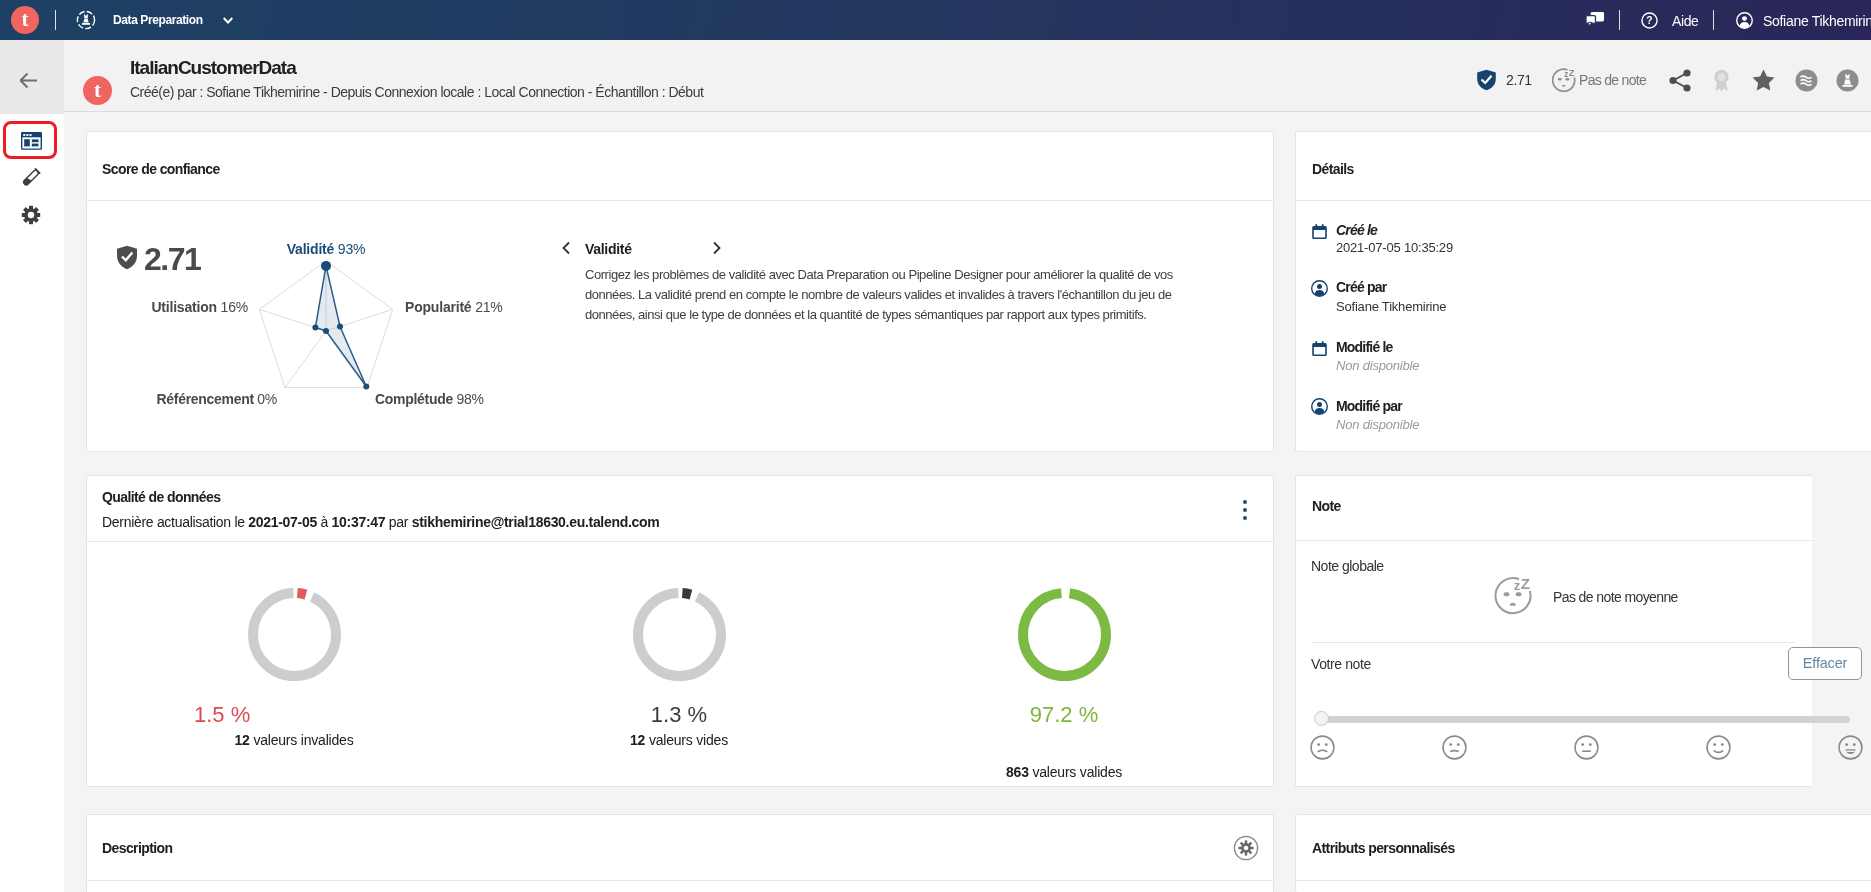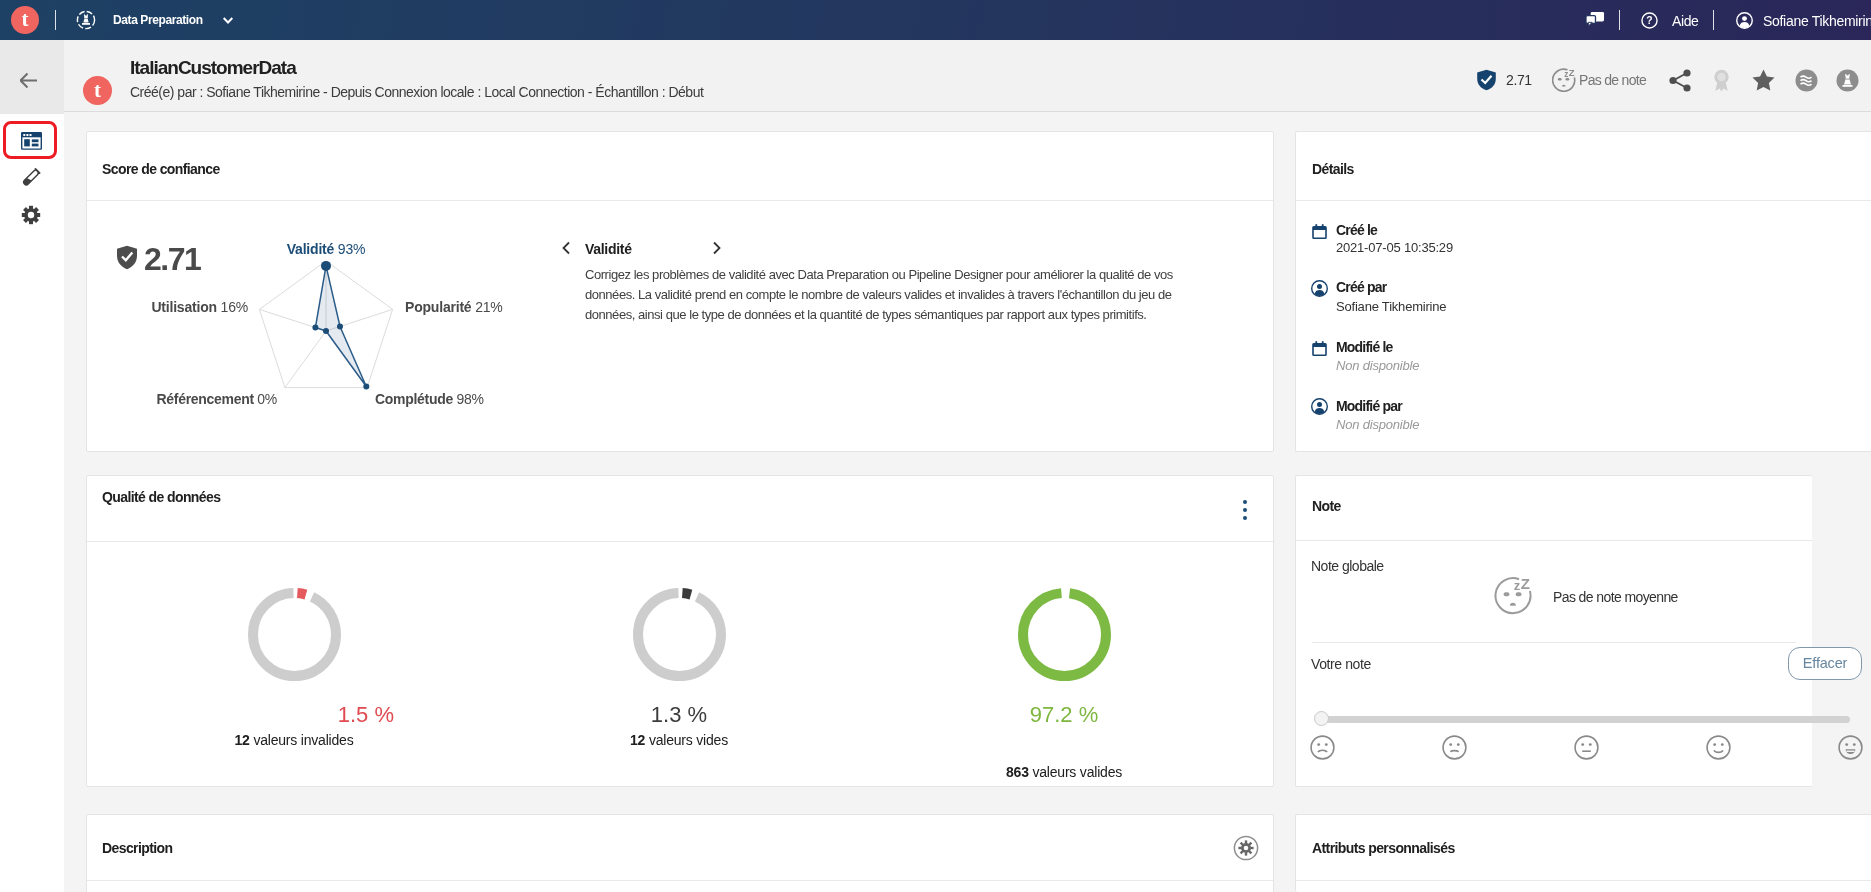--- a/index.html
+++ b/index.html
@@ -186,58 +186,59 @@
   </svg>
 <div class="abs" style="left:585px;top:265px;font-size:13px;color:#404040;line-height:20px;white-space:nowrap;letter-spacing:-0.45px;">
 Corrigez les problèmes de validité avec Data Preparation ou Pipeline Designer pour améliorer la qualité de vos<br>
 données. La validité prend en compte le nombre de valeurs valides et invalides à travers l'échantillon du jeu de<br>
 données, ainsi que le type de données et la quantité de types sémantiques par rapport aux types primitifs.
 </div>
 
 <div class="card" style="left:86px;top:475px;width:1188px;height:312px;">
   <div class="card-hdr" style="height:66px;"></div>
   <div class="abs ct" style="left:15px;top:13px;">Qualité de données</div>
+  <div class="abs" style="left:15px;top:38px;font-size:14px;color:#202020;letter-spacing:-0.3px;">Dernière actualisation le <span class="b">2021-07-05</span> à <span class="b">10:37:47</span> par <span class="b">stikhemirine@trial18630.eu.talend.com</span></div>
   <div class="abs" style="left:1156px;top:24px;width:4px;height:4px;border-radius:50%;background:#1c4d77;box-shadow:0 8px 0 #1c4d77, 0 16px 0 #1c4d77;"></div>
 </div>
 
 <svg class="abs" style="left:247px;top:587px;" width="95" height="95" viewBox="0 0 95 95">
   <g transform="rotate(-90 47.5 47.5)">
     <circle cx="47.5" cy="47.5" r="41.5" fill="none" stroke="#cdcdcd" stroke-width="10" stroke-dasharray="241.2 19.6" stroke-dashoffset="-18.1"></circle>
     <circle cx="47.5" cy="47.5" r="41.5" fill="none" stroke="#e45a5e" stroke-width="10" stroke-dasharray="8.7 252.1" stroke-dashoffset="-2.9"></circle>
   </g>
 </svg>
 <svg class="abs" style="left:632px;top:587px;" width="95" height="95" viewBox="0 0 95 95">
   <g transform="rotate(-90 47.5 47.5)">
     <circle cx="47.5" cy="47.5" r="41.5" fill="none" stroke="#cdcdcd" stroke-width="10" stroke-dasharray="241.2 19.6" stroke-dashoffset="-18.1"></circle>
     <circle cx="47.5" cy="47.5" r="41.5" fill="none" stroke="#3a3a3a" stroke-width="10" stroke-dasharray="8.7 252.1" stroke-dashoffset="-2.9"></circle>
   </g>
 </svg>
 <svg class="abs" style="left:1017px;top:587px;" width="95" height="95" viewBox="0 0 95 95">
   <g transform="rotate(-90 47.5 47.5)">
     <circle cx="47.5" cy="47.5" r="41.5" fill="none" stroke="#7cba43" stroke-width="10" stroke-dasharray="252.1 8.7" stroke-dashoffset="-5.1"></circle>
   </g>
 </svg>
-<div class="abs" style="left:194px;top:702px;width:200px;text-align:right;font-size:22px;color:#df4a50;">1.5 %</div>
+<div class="abs" style="left:194px;top:702px;width:200px;text-align:left;font-size:22px;color:#df4a50;">1.5 %</div>
 <div class="abs" style="left:194px;top:732px;width:200px;text-align:center;font-size:14px;color:#202020;letter-spacing:-0.2px;"><span class="b">12</span> valeurs invalides</div>
 <div class="abs" style="left:579px;top:702px;width:200px;text-align:center;font-size:22px;color:#3c3c3c;">1.3 %</div>
 <div class="abs" style="left:579px;top:732px;width:200px;text-align:center;font-size:14px;color:#202020;letter-spacing:-0.2px;"><span class="b">12</span> valeurs vides</div>
 <div class="abs" style="left:964px;top:702px;width:200px;text-align:center;font-size:22px;color:#7eb73f;">97.2 %</div>
 <div class="abs" style="left:964px;top:732px;width:200px;text-align:center;font-size:14px;color:#202020;letter-spacing:-0.2px;margin-top:32px;"><span class="b">863</span> valeurs valides</div>
 
 <div class="card" style="left:1295px;top:131px;width:577px;height:321px;border-right:none;">
   <div class="card-hdr" style="height:69px;"></div>
   <div class="abs ct" style="left:16px;top:29px;">Détails</div>
 </div>
 <svg class="abs" style="left:1312px;top:224px;" width="15" height="15" viewBox="0 0 15 15">
   <rect x="1" y="2.8" width="13" height="11.4" rx="0.8" fill="none" stroke="#16426e" stroke-width="1.6"></rect>
   <rect x="1" y="2.8" width="13" height="3.2" fill="#16426e"></rect>
   <rect x="3.4" y="0.2" width="1.8" height="2.6" fill="#16426e"></rect>
   <rect x="9.8" y="0.2" width="1.8" height="2.6" fill="#16426e"></rect>
 </svg>
-<div class="abs" style="left:1336px;top:222px;font-size:14px;font-weight:bold;color:#202020;letter-spacing:-0.8px;">Créé le</div>
+<div class="abs" style="left:1336px;top:222px;font-size:14px;font-weight:bold;color:#202020;letter-spacing:-0.8px;font-style:italic;">Créé le</div>
 <div class="abs" style="left:1336px;top:240px;font-size:13px;color:#333;letter-spacing:-0.2px;">2021-07-05 10:35:29</div>
 <svg class="abs" style="left:1311px;top:280px;" width="17" height="17" viewBox="0 0 17 17">
   <circle cx="8.5" cy="8.5" r="7.8" fill="none" stroke="#16426e" stroke-width="1.4"></circle>
   <circle cx="8.5" cy="6.6" r="2.5" fill="#16426e"></circle>
   <path d="M3.6 13.8 C4.4 11 6.3 10 8.5 10 C10.7 10 12.6 11 13.4 13.8 C12.1 15.1 10.4 15.9 8.5 15.9 C6.6 15.9 4.9 15.1 3.6 13.8 Z" fill="#16426e"></path>
 </svg>
 <div class="abs" style="left:1336px;top:279px;font-size:14px;font-weight:bold;color:#202020;letter-spacing:-0.8px;">Créé par</div>
 <div class="abs" style="left:1336px;top:299px;font-size:13px;color:#333;letter-spacing:-0.2px;">Sofiane Tikhemirine</div>
 <svg class="abs" style="left:1312px;top:341px;" width="15" height="15" viewBox="0 0 15 15">
   <rect x="1" y="2.8" width="13" height="11.4" rx="0.8" fill="none" stroke="#16426e" stroke-width="1.6"></rect>
@@ -264,21 +265,21 @@
 <svg class="abs" style="left:1494px;top:576px;" width="39" height="39" viewBox="0 0 39 39">
   <path d="M35.9 15.1 A17.5 17.5 0 1 1 25 3.2" fill="none" stroke="#9b9b9b" stroke-width="2"></path>
   <rect x="9.6" y="16.2" width="5.8" height="4" rx="2" fill="#9b9b9b"></rect>
   <rect x="21.7" y="16.2" width="5.8" height="4" rx="2" fill="#9b9b9b"></rect>
   <path d="M15.9 29.7 A3 3 0 0 1 21.9 29.7 Z" fill="#9b9b9b"></path>
   <text x="19.7" y="14.3" fill="#9b9b9b" font-size="13" font-weight="bold" font-family="Liberation Sans">z</text>
   <text x="26.7" y="12.8" fill="#9b9b9b" font-size="15" font-weight="bold" font-family="Liberation Sans">Z</text>
 </svg>
 <div class="abs" style="left:1553px;top:589px;font-size:14px;color:#333;letter-spacing:-0.6px;">Pas de note moyenne</div>
 <div class="abs" style="left:1311px;top:656px;font-size:14px;color:#333;letter-spacing:-0.4px;">Votre note</div>
-<div class="abs" style="left:1788px;top:647px;width:74px;height:33px;border:1.5px solid #7f98ad;border-radius:12px;background:#fff;font-size:14.5px;color:#67869f;text-align:center;line-height:30px;letter-spacing:-0.2px;">Effacer</div>
+<div class="abs" style="left:1788px;top:647px;width:74px;height:33px;border:1.5px solid #7f98ad;border-radius:5px;background:#fff;font-size:14.5px;color:#67869f;text-align:center;line-height:30px;letter-spacing:-0.2px;">Effacer</div>
 <div class="abs" style="left:1316px;top:716px;width:534px;height:7px;border-radius:4px;background:#d2d2d2;"></div>
 <div class="abs" style="left:1314px;top:711px;width:15px;height:15px;border-radius:50%;background:#f3f3f3;border:1px solid #c9c9c9;"></div>
 
 <svg class="abs" style="left:1310px;top:735px;" width="25" height="25" viewBox="0 0 25 25">
   <circle cx="12.5" cy="12.5" r="11.4" fill="none" stroke="#8a8a8a" stroke-width="1.6"></circle>
   <circle cx="8.7" cy="9.6" r="1.4" fill="#8a8a8a"></circle>
     <circle cx="16.3" cy="9.6" r="1.4" fill="#8a8a8a"></circle>
   <path d="M8 17.2 C9.4 14.6 15.6 14.6 17 17.2" fill="none" stroke="#8a8a8a" stroke-width="1.6"></path>
 </svg>
 <svg class="abs" style="left:1442px;top:735px;" width="25" height="25" viewBox="0 0 25 25">

